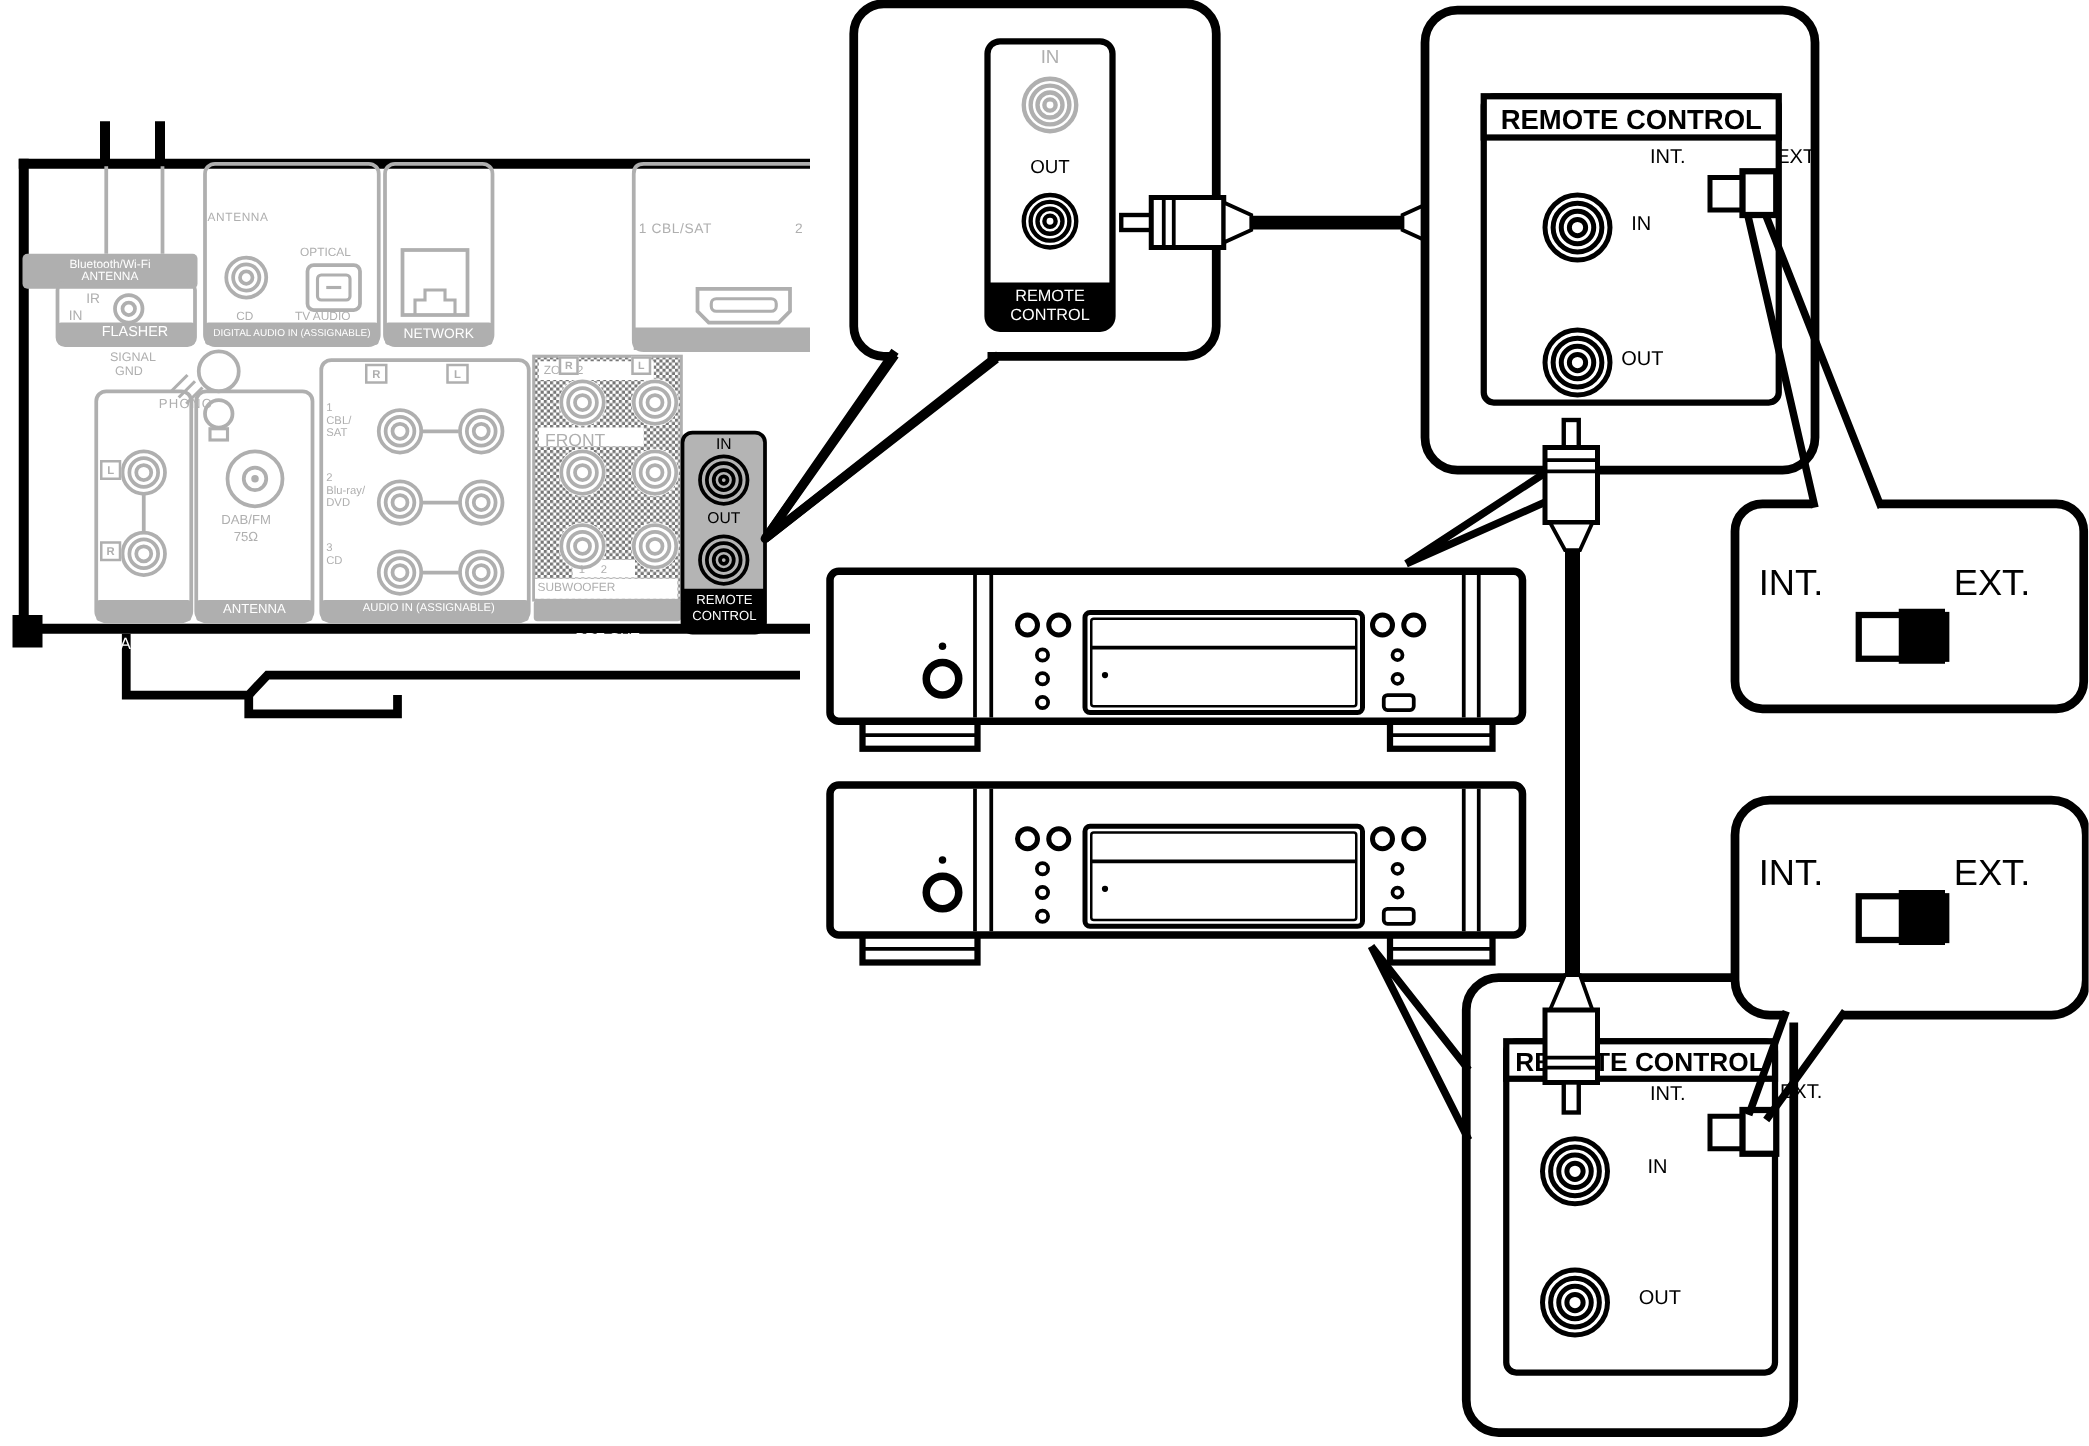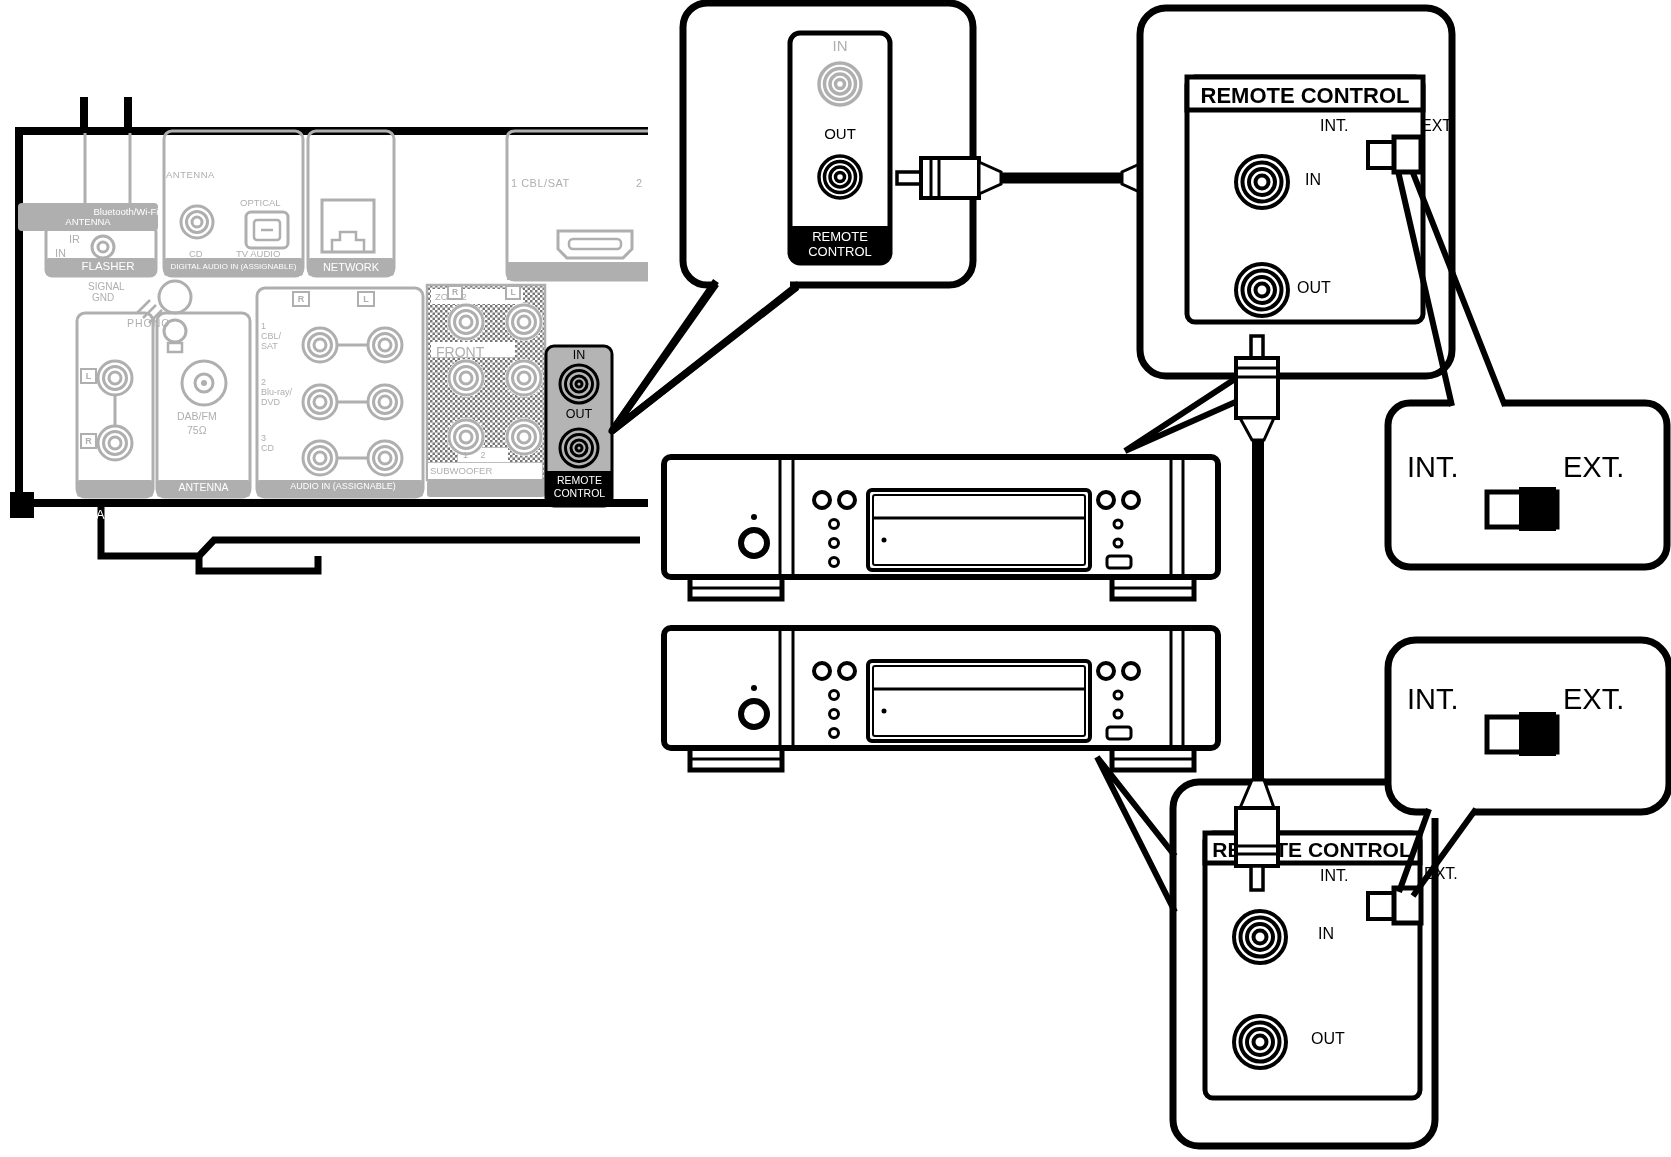--- a/index.html
+++ b/index.html
@@ -5,21 +5,21 @@
   html,body{margin:0;padding:0;background:#fff;}
   #stage{position:relative;width:1671px;height:1157px;background:#fff;overflow:hidden;
          font-family:"Liberation Sans",sans-serif;}
   #art{position:absolute;left:0;top:0;}
   .lbl{position:absolute;font-weight:normal;white-space:nowrap;color:#afafaf;}
   .wh{color:#fff;}.bk{color:#000;}
   .ctr{text-align:center;}
   .boxletter{position:absolute;font-weight:bold;color:#afafaf;border:2px solid #afafaf;
              text-align:center;background:#fff;}
   
-  .bt1{left:18px;top:206px;width:140px;font-size:9.5px;padding-left:38px;}
+  .bt1{left:18px;top:206px;width:140px;font-size:9.5px;}
   .bt2{left:18px;top:216px;width:140px;font-size:9.5px;}
   .ir1{left:56px;top:233px;font-size:11px;margin-left:13px;}
   .ir2{left:55px;top:247px;font-size:11px;}
   .flasher{left:46px;top:260px;width:124px;font-size:11.5px;}
   .coaxial{left:166px;top:169px;font-size:9.5px;letter-spacing:.5px;}
   .cd{left:189px;top:248px;font-size:9.5px;}
   .optical{left:240px;top:197px;font-size:9.5px;}
   .tvaudio{left:236px;top:248px;font-size:9.5px;}
   .dband{left:164px;top:262px;width:139px;font-size:8px;}
   .nband{left:308px;top:261px;width:86px;font-size:11px;}

